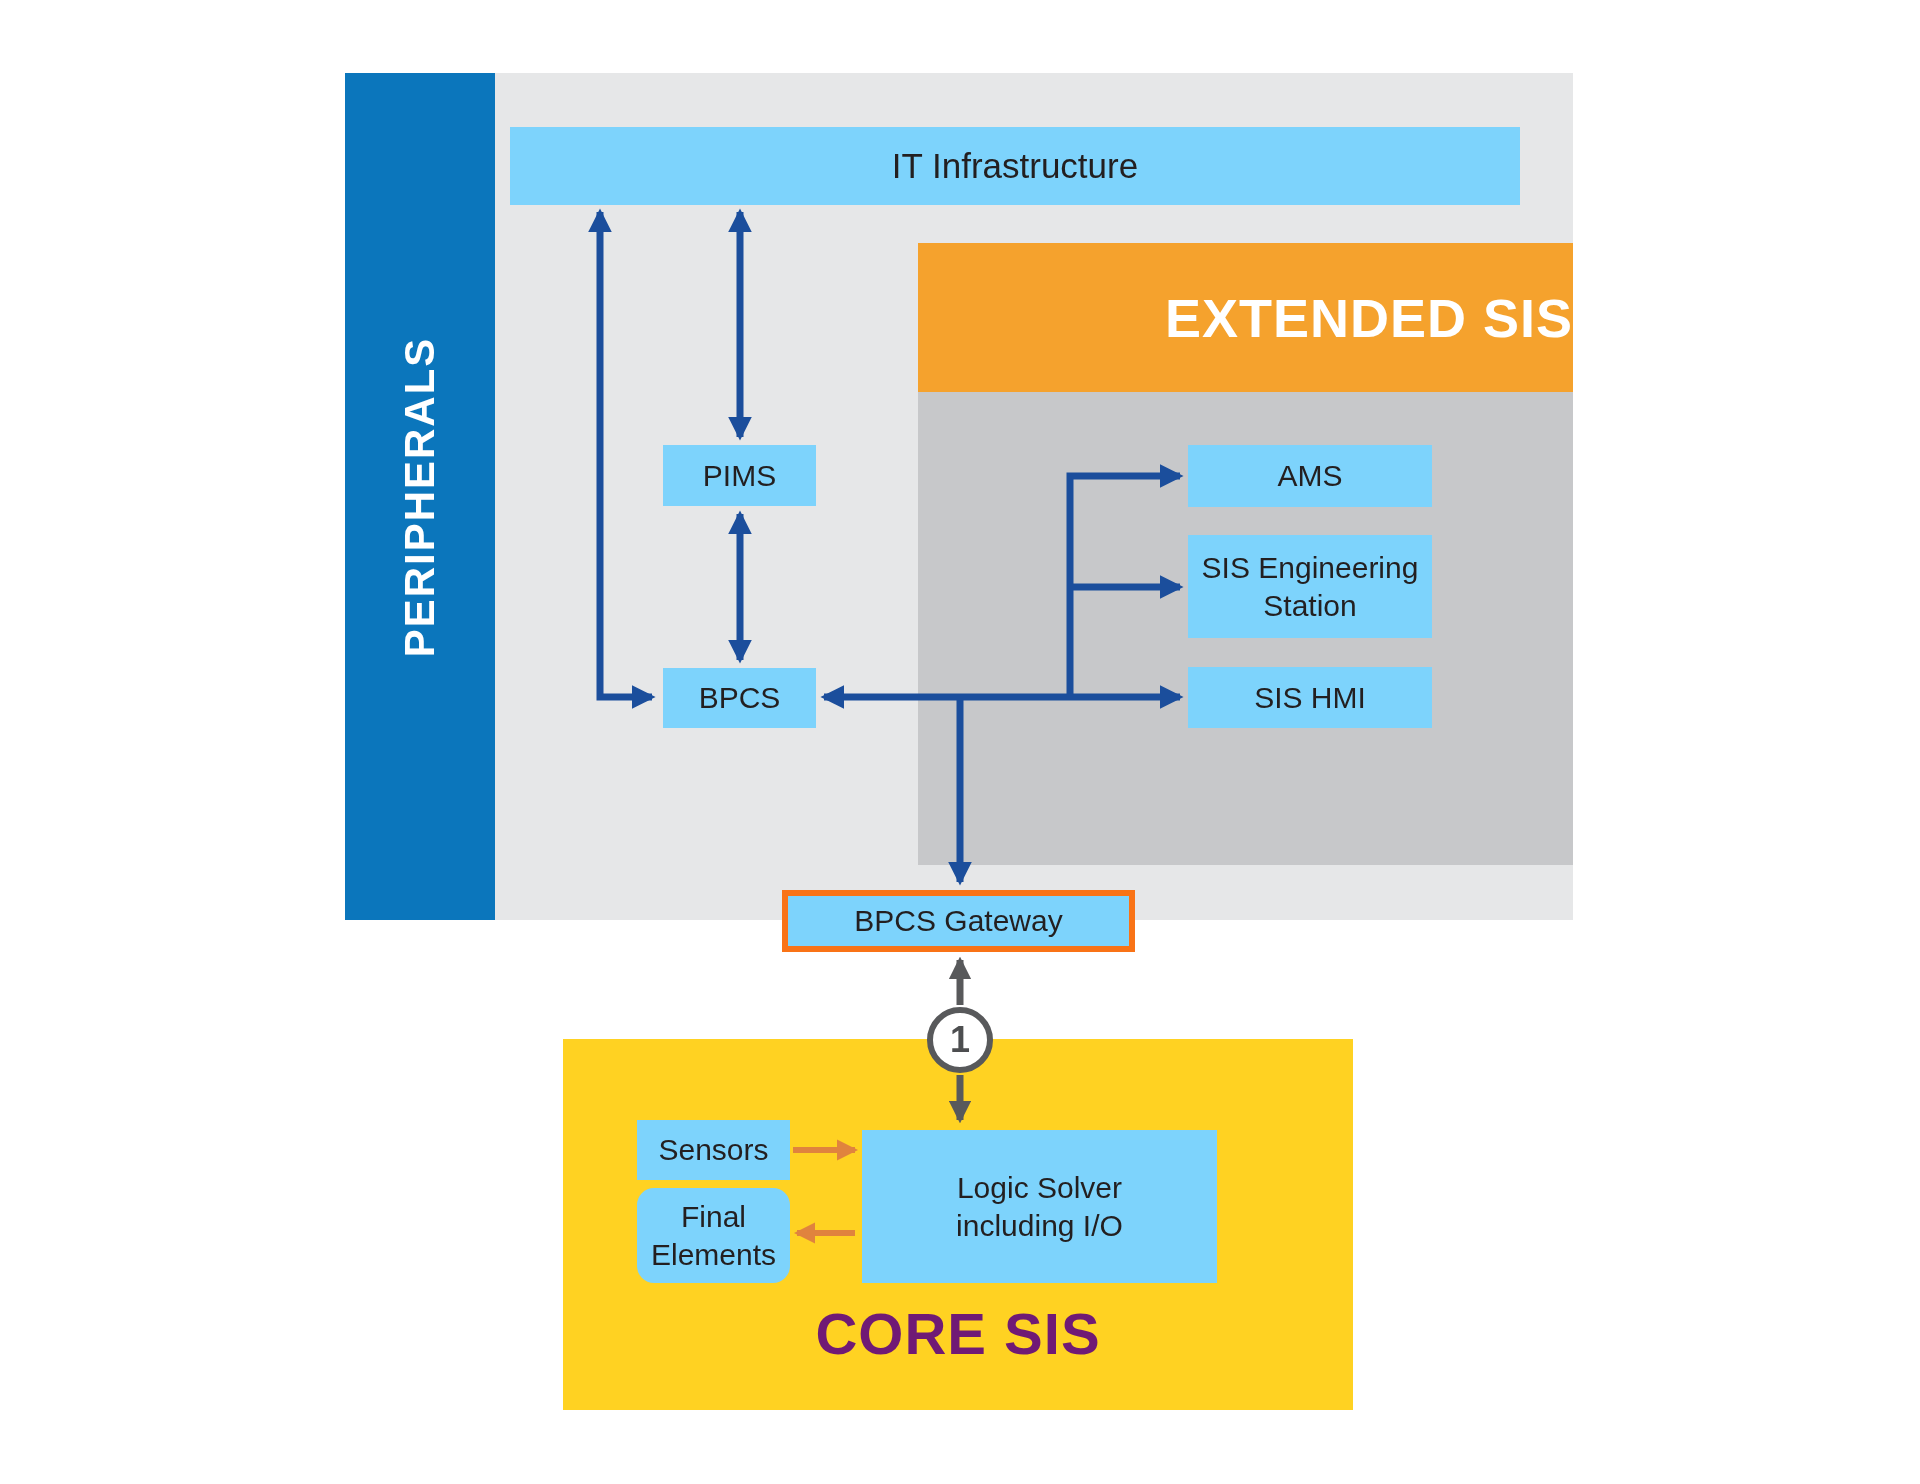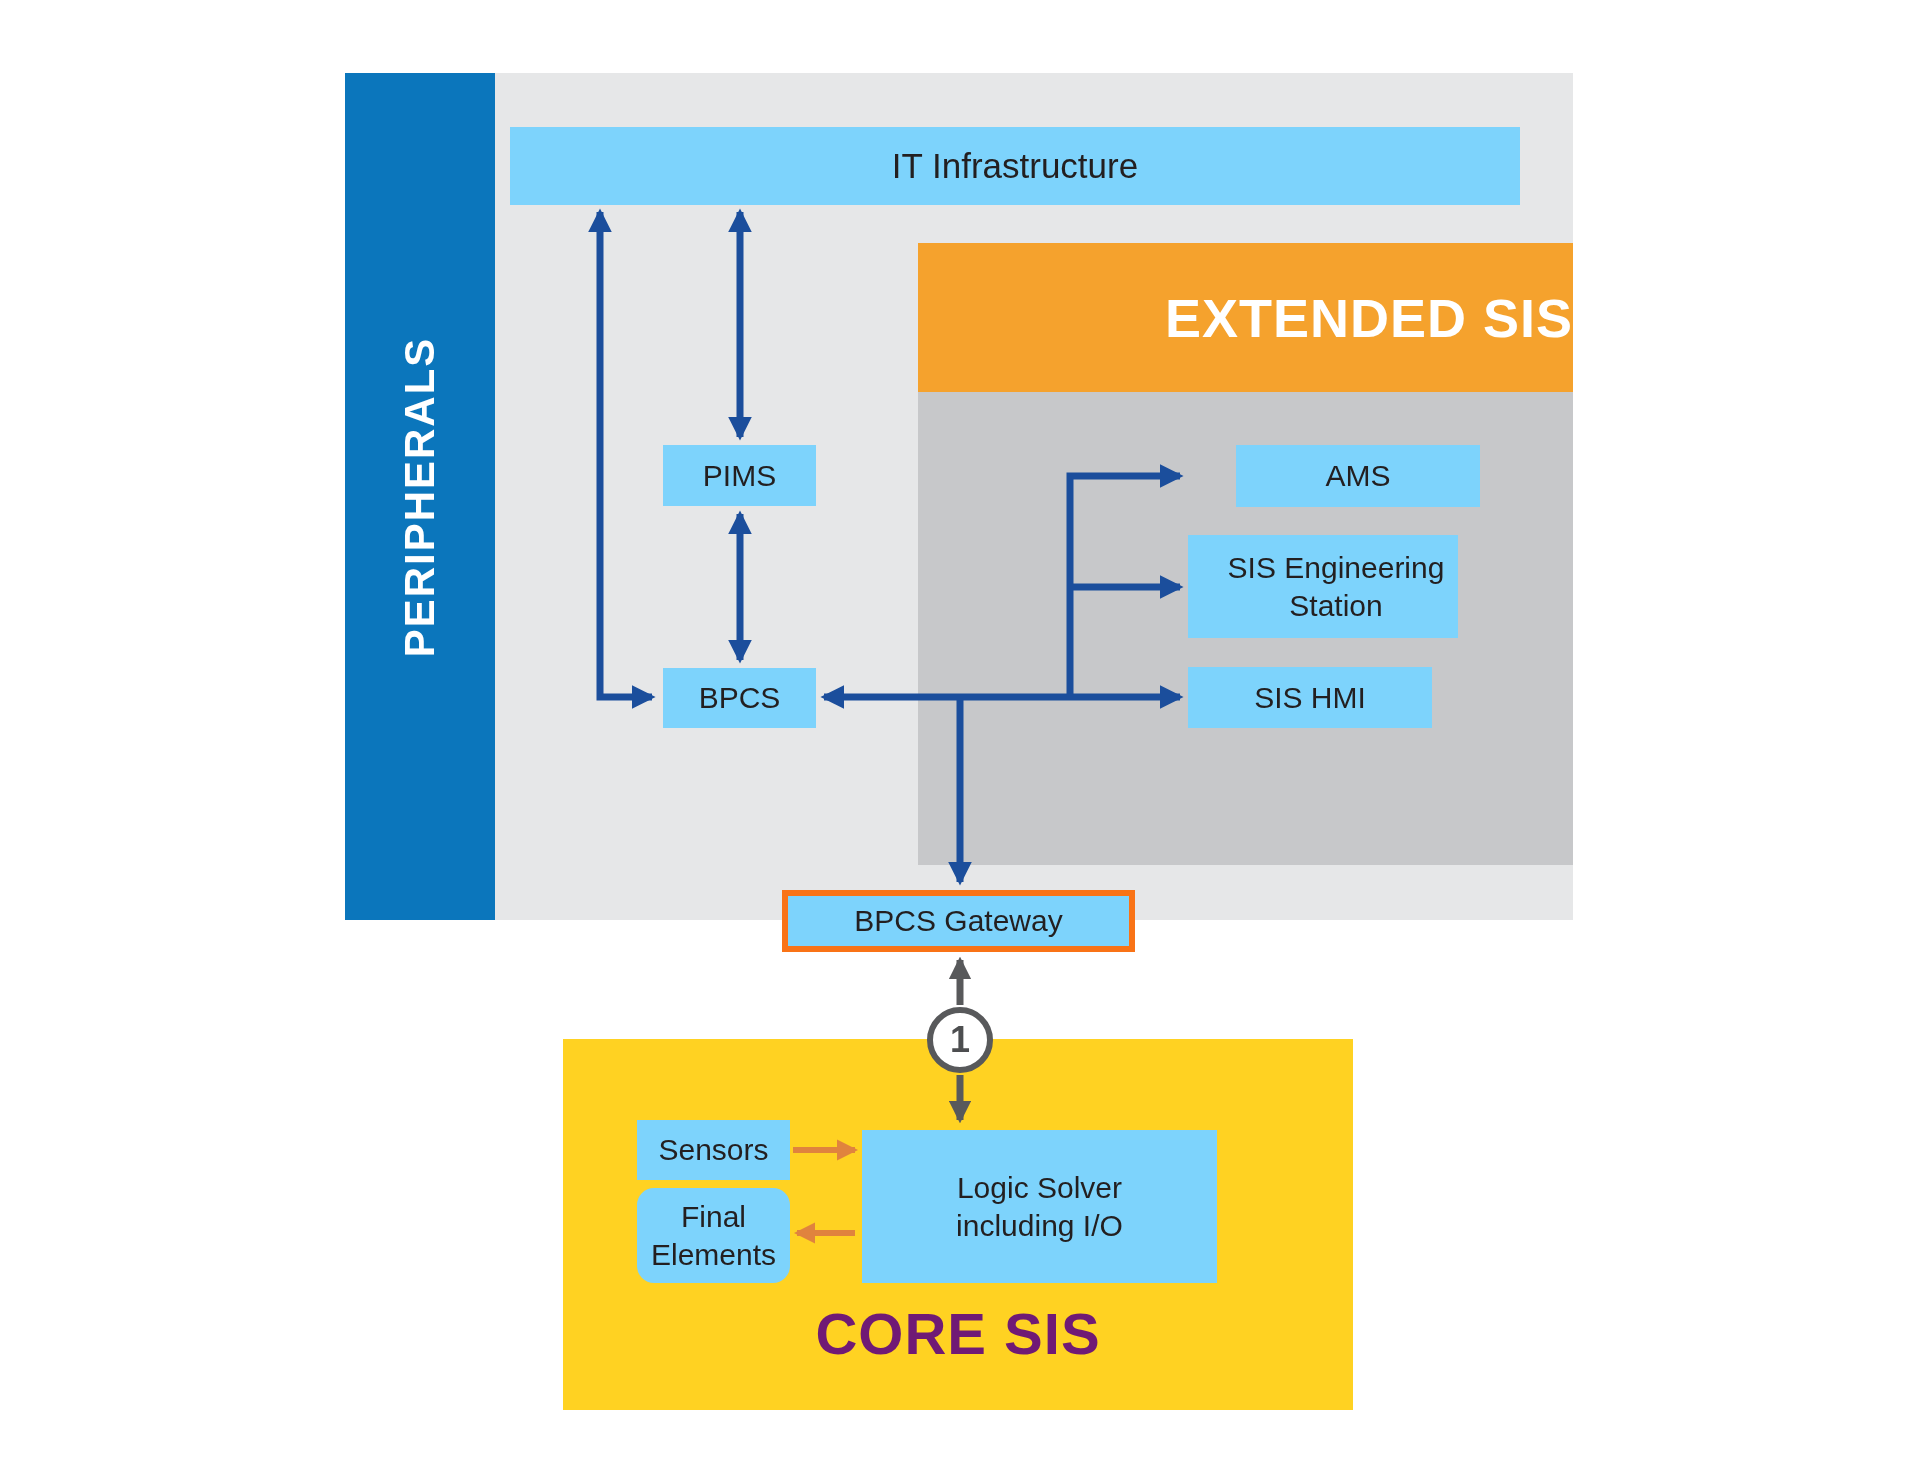--- a/index.html
+++ b/index.html
@@ -20,22 +20,22 @@
   .orange-header .htext{color:#ffffff;font-size:54px;font-weight:bold;letter-spacing:1px;}
   .dark-panel{left:918px;top:392px;width:655px;height:473px;background:#C7C8CA;}
   .yellow-panel{left:563px;top:1039px;width:790px;height:371px;background:#FFD222;}
 
   
   .node{background:#7dd3fc;display:flex;align-items:center;justify-content:center;
     text-align:center;font-size:30px;line-height:1.25;white-space:pre-line;}
   .it-box{left:510px;top:127px;width:1010px;height:78px;font-size:35px;}
   .pims-box{left:663px;top:445px;width:153px;height:61px;}
   .bpcs-box{left:663px;top:668px;width:153px;height:60px;}
-  .ams-box{left:1236px;top:445px;width:244px;height:62px;}
-  .siseng-box{left:1188px;top:535px;width:244px;height:103px;padding-left:26px;}
+  .ams-box{left:1188px;top:445px;width:244px;height:62px;}
+  .siseng-box{left:1188px;top:535px;width:244px;height:103px;}
   .sishmi-box{left:1188px;top:667px;width:244px;height:61px;}
   .gateway-box{left:782px;top:890px;width:353px;height:62px;border:6px solid #f97316;box-sizing:border-box;}
   .sensors-box{left:637px;top:1120px;width:153px;height:60px;}
   .final-box{left:637px;top:1188px;width:153px;height:95px;border-radius:17px;}
   .solver-box{left:862px;top:1130px;width:355px;height:153px;}
 
   .core-title{left:563px;top:1300px;width:790px;text-align:center;
     font-size:58px;font-weight:bold;color:#701a75;letter-spacing:1px;}
 
   .badge{left:927px;top:1007px;width:66px;height:66px;box-sizing:border-box;

